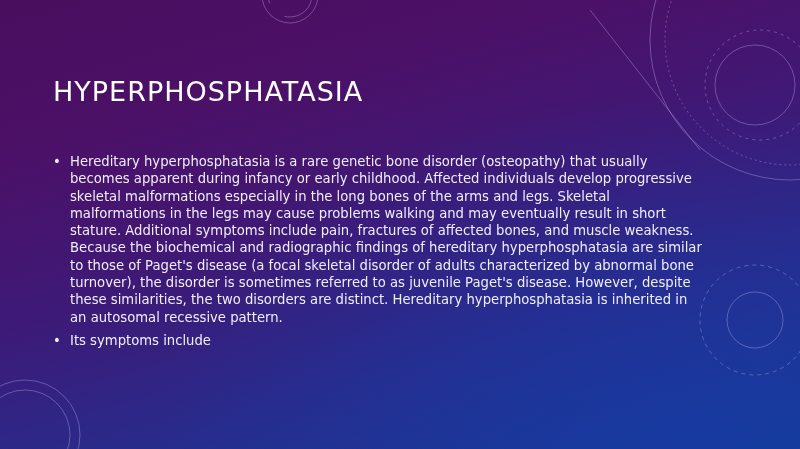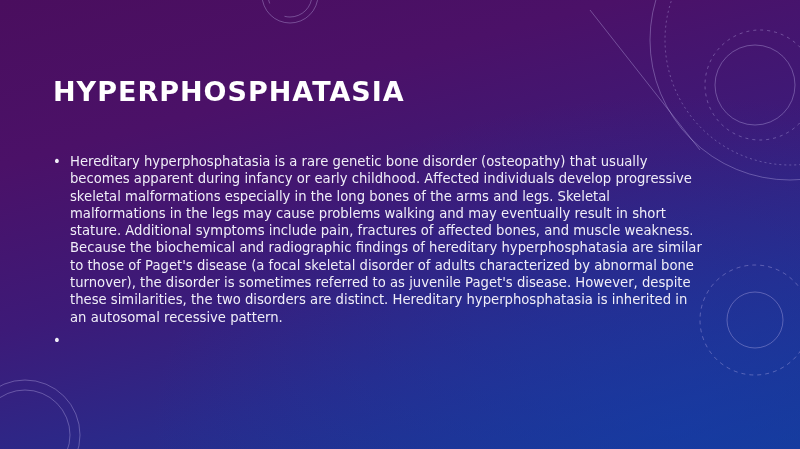--- a/index.html
+++ b/index.html
@@ -10,21 +10,21 @@
     .slide {
       position: relative; width: 800px; height: 449px; overflow: hidden;
       background:
         radial-gradient(ellipse at 85% 95%, rgba(20,60,170,0.55) 0%, rgba(20,60,170,0) 55%),
         linear-gradient(165deg, #4a0e5e 0%, #4b1168 25%, #3d1a78 50%, #2a2a8a 72%, #163c98 100%);
     }
     .deco { position: absolute; left: 0; top: 0; pointer-events: none; }
     .title {
       position: absolute; left: 53px; top: 76px;
       color: #ffffff; font-size: 27px; letter-spacing: 1px;
-      font-family: "DejaVu Sans", sans-serif; font-weight: bold;
+      font-family: "DejaVu Sans", sans-serif; font-weight: normal;
       margin: 0;
     }
     .content {
       position: absolute; left: 52px; top: 153px; width: 650px;
       color: #f0eef8; font-size: 13.2px; line-height: 17.3px;
     }
     .bullet-item { position: relative; padding-left: 18px; margin-bottom: 6px; }
     .bullet-dot {
       position: absolute; left: 1px; top: 0;
     }
@@ -51,15 +51,16 @@
 
   <h1 class="title">HYPERPHOSPHATASIA</h1>
 
   <div class="content">
     <div class="bullet-item">
       <span class="bullet-dot">•</span>
       <span>Hereditary hyperphosphatasia is a rare genetic bone disorder (osteopathy) that usually becomes apparent during infancy or early childhood. Affected individuals develop progressive skeletal malformations especially in the long bones of the arms and legs. Skeletal malformations in the legs may cause problems walking and may eventually result in short stature. Additional symptoms include pain, fractures of affected bones, and muscle weakness. Because the biochemical and radiographic findings of hereditary hyperphosphatasia are similar to those of Paget's disease (a focal skeletal disorder of adults characterized by abnormal bone turnover), the disorder is sometimes referred to as juvenile Paget's disease. However, despite these similarities, the two disorders are distinct. Hereditary hyperphosphatasia is inherited in an autosomal recessive pattern.</span>
     </div>
     <div class="bullet-item">
       <span class="bullet-dot">•</span>
+      <span>Its symptoms include</span>
     </div>
   </div>
 </div>
 
 </body></html>

